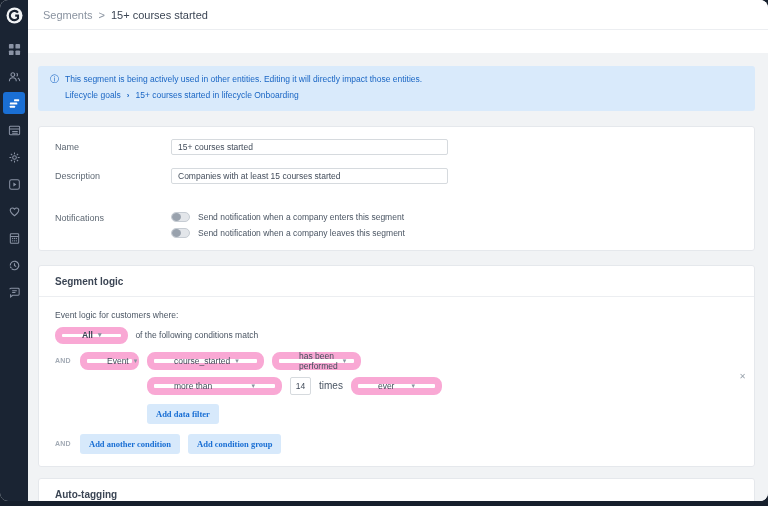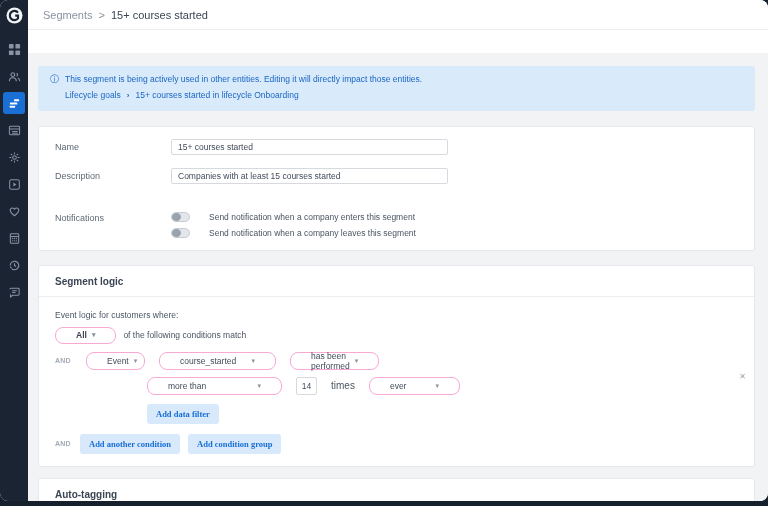--- a/index.html
+++ b/index.html
@@ -59,46 +59,46 @@
   }
   .form-row { display:flex; align-items:center; margin-bottom:13px; }
   .form-row:last-child { margin-bottom:0; }
   .form-row.top { align-items:flex-start; }
   .form-label { width:116px; flex:0 0 116px; font-size:9px; color:#5f6974; }
   .text-input {
     width:277px; height:16px; border:1px solid #d6dade; border-radius:2px;
     font-size:8.5px; color:#424c5a; padding:0 6px; background:#fff;
     font-family:"Liberation Sans", sans-serif; outline:none;
   }
-  .toggle-row { display:flex; align-items:center; gap:19px; margin-bottom:6px; }
+  .toggle-row { display:flex; align-items:center; gap:8px; margin-bottom:6px; }
   .toggle-row:last-child { margin-bottom:0; }
   .toggle {
     width:19px; height:10px; border-radius:6px; background:#e3e6ea;
     border:1px solid #c6ccd3; position:relative; cursor:pointer; flex:0 0 19px;
   }
   .toggle .knob {
     position:absolute; left:0px; top:0px; width:9px; height:8px;
     border-radius:50%; background:#99a2ad;
   }
   .toggle-label { font-size:8.5px; color:#4a5563; }
 
   
   .card-logic { margin-top:14px; }
   .logic-body { padding:13px 16px 12px 16px; position:relative; }
   .logic-intro { font-size:8.5px; color:#4a5563; }
   .match-row { display:flex; align-items:center; gap:7px; margin-top:7px; }
   .select {
     display:inline-flex; align-items:center; justify-content:space-between;
-    border:1px solid #f9a8d4; border-radius:8px; background:#fff; height:18px;
+    border:7px solid #f9a8d4; border-radius:8px; background:#fff; height:18px;
     font-size:8.5px; color:#424c5a; padding:0 20px; gap:5px; cursor:pointer;
   }
   .select .caret { color:#8a93a0; font-size:7px; }
   .select-all { height:17px; font-weight:700; color:#3b4554; }
   .match-suffix { font-size:8.5px; color:#4a5563; }
-  .cond-row { display:flex; align-items:center; gap:14px; margin-top:8px; }
+  .cond-row { display:flex; align-items:center; gap:8px; margin-top:8px; }
   .and-label { width:17px; flex:0 0 17px; font-size:7px; font-weight:700; color:#a3abb5; letter-spacing:.2px; }
   .w-type { width:59px; }
   .w-event { width:117px; }
   .w-performed { width:89px; }
   .w-comparator { width:135px; }
   .w-period { width:91px; }
   .count-input {
     width:21px; height:18px; border:1px solid #d6dade; border-radius:2px;
     font-size:8.5px; color:#424c5a; text-align:center; outline:none;
     font-family:"Liberation Sans", sans-serif;

